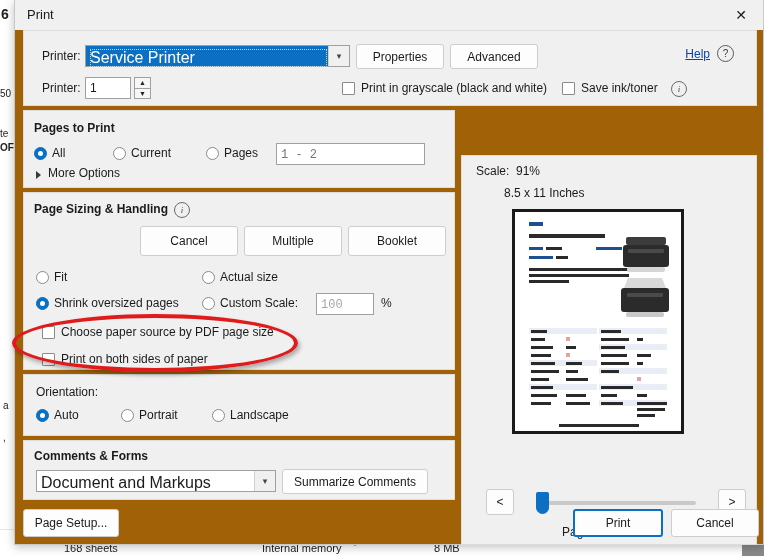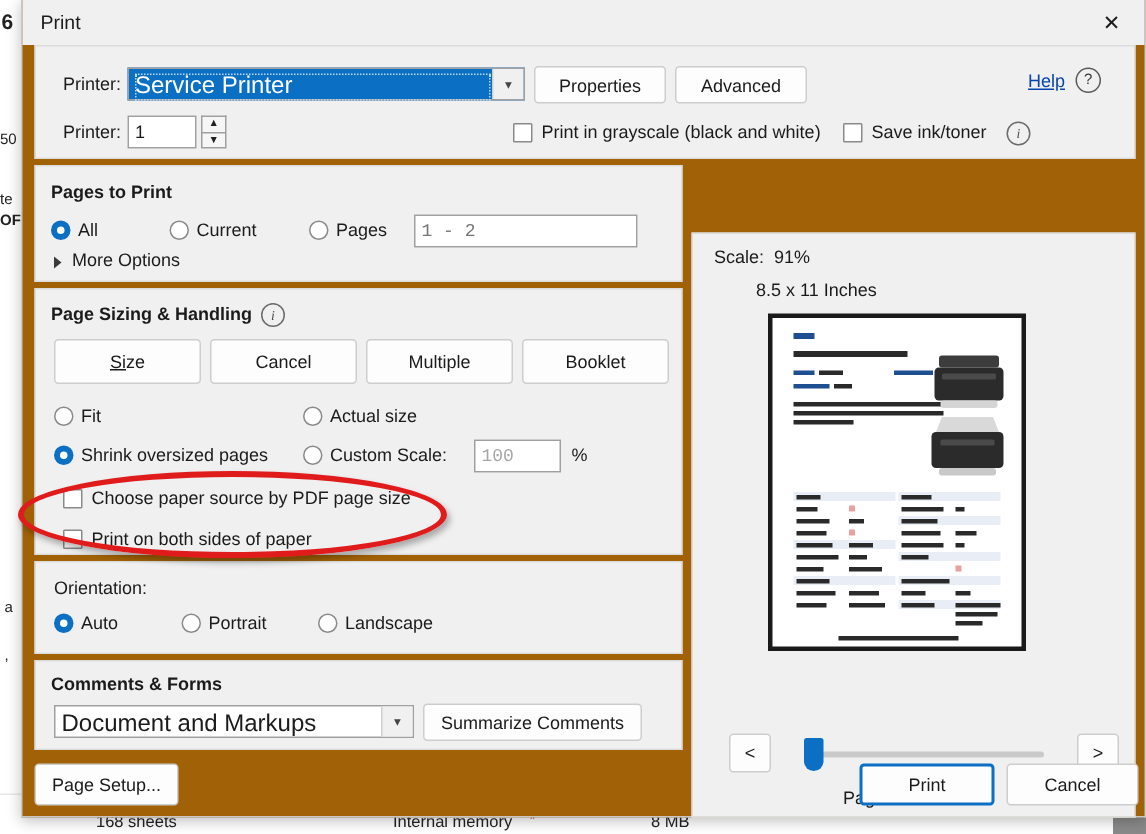--- a/index.html
+++ b/index.html
@@ -268,23 +268,20 @@
       </div>
 
       <div class="tri" style="left:12px; top:60px;"></div>
       <div class="lbl" style="left:24px; top:55px;">More Options</div>
     </div>
 
     <div class="grp" style="left:8px; top:192px; width:432px; height:178px;">
       <div class="sec-title" style="left:10px; top:9px;">Page Sizing &amp; Handling</div>
       <div class="circ-i" style="left:150px; top:9px;">i</div>
 
-      <div class="btn" style="left:12px; top:33px; width:98px; height:30px;">
-        <span><span style="text-decoration:underline">S</span><span style="text-decoration:underline">i</span>ze</span>
-      </div>
       <div class="btn" style="left:116px; top:33px; width:98px; height:30px;">Cancel</div>
       <div class="btn" style="left:220px; top:33px; width:98px; height:30px;">Multiple</div>
       <div class="btn" style="left:324px; top:33px; width:98px; height:30px;">Booklet</div>
 
       <div class="radio" style="left:12px; top:78px;"></div>
       <div class="lbl" style="left:30px; top:77px;">Fit</div>
 
       <div class="radio" style="left:178px; top:78px;"></div>
       <div class="lbl" style="left:196px; top:77px;">Actual size</div>
 

